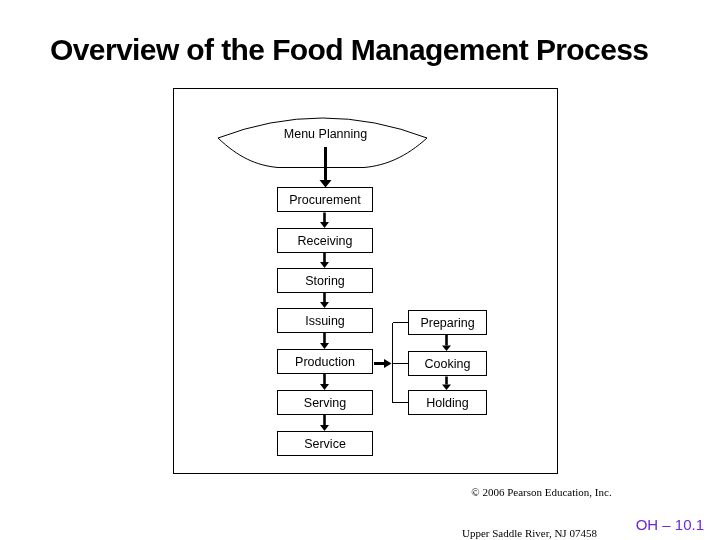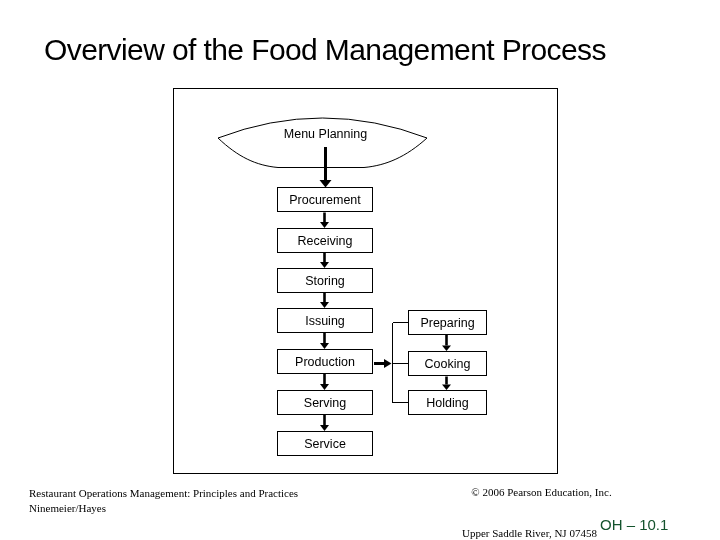--- a/index.html
+++ b/index.html
@@ -6,26 +6,26 @@
   .page {
     position: relative;
     width: 720px;
     height: 540px;
     background: #ffffff;
     overflow: hidden;
     font-family: "Liberation Sans", sans-serif;
   }
   .slide-title {
     position: absolute;
-    left: 44px;
+    left: 50px;
     top: 33px;
     width: 640px;
     font-family: "Liberation Sans", sans-serif;
     font-size: 30px;
-    font-weight: normal;
+    font-weight: bold;
     letter-spacing: -0.6px;
     color: #000000;
     white-space: nowrap;
   }
   .diagram-svg {
     position: absolute;
     left: 0;
     top: 0;
     width: 720px;
     height: 540px;
@@ -97,23 +97,24 @@
     font-family: "Liberation Serif", serif;
     font-size: 11px;
     color: #000000;
     white-space: nowrap;
   }
   .slide-number {
     position: absolute;
     left: 600px;
     top: 516px;
     width: 104px;
+    text-align: right;
     font-family: "Liberation Sans", sans-serif;
     font-size: 15px;
-    color: #14532d;
+    color: #6d28d9;
     white-space: nowrap;
   }
 </style>
 </head>
 <body>
 
 <div class="page">
 
   <div class="slide-title">Overview of the Food Management Process</div>
 
@@ -196,22 +197,18 @@
     <g>
       <line class="arrow-shaft" x1="446.5" y1="335" x2="446.5" y2="345.5"></line>
       <polygon class="arrow-head" points="442,345.5 451,345.5 446.5,351"></polygon>
     </g>
     <g>
       <line class="arrow-shaft" x1="446.5" y1="376.5" x2="446.5" y2="384.5"></line>
       <polygon class="arrow-head" points="442,384.5 451,384.5 446.5,390"></polygon>
     </g>
   </svg>
 
-  <div class="footer-left">
-    <div>Restaurant Operations Management: Principles and Practices</div>
-    <div>Ninemeier/Hayes</div>
-  </div>
 
   <div class="footer-copyright">© 2006 Pearson Education, Inc.</div>
   <div class="footer-location">Upper Saddle River, NJ 07458</div>
   <div class="slide-number">OH – 10.1</div>
 
 </div>
 
 </body></html>

